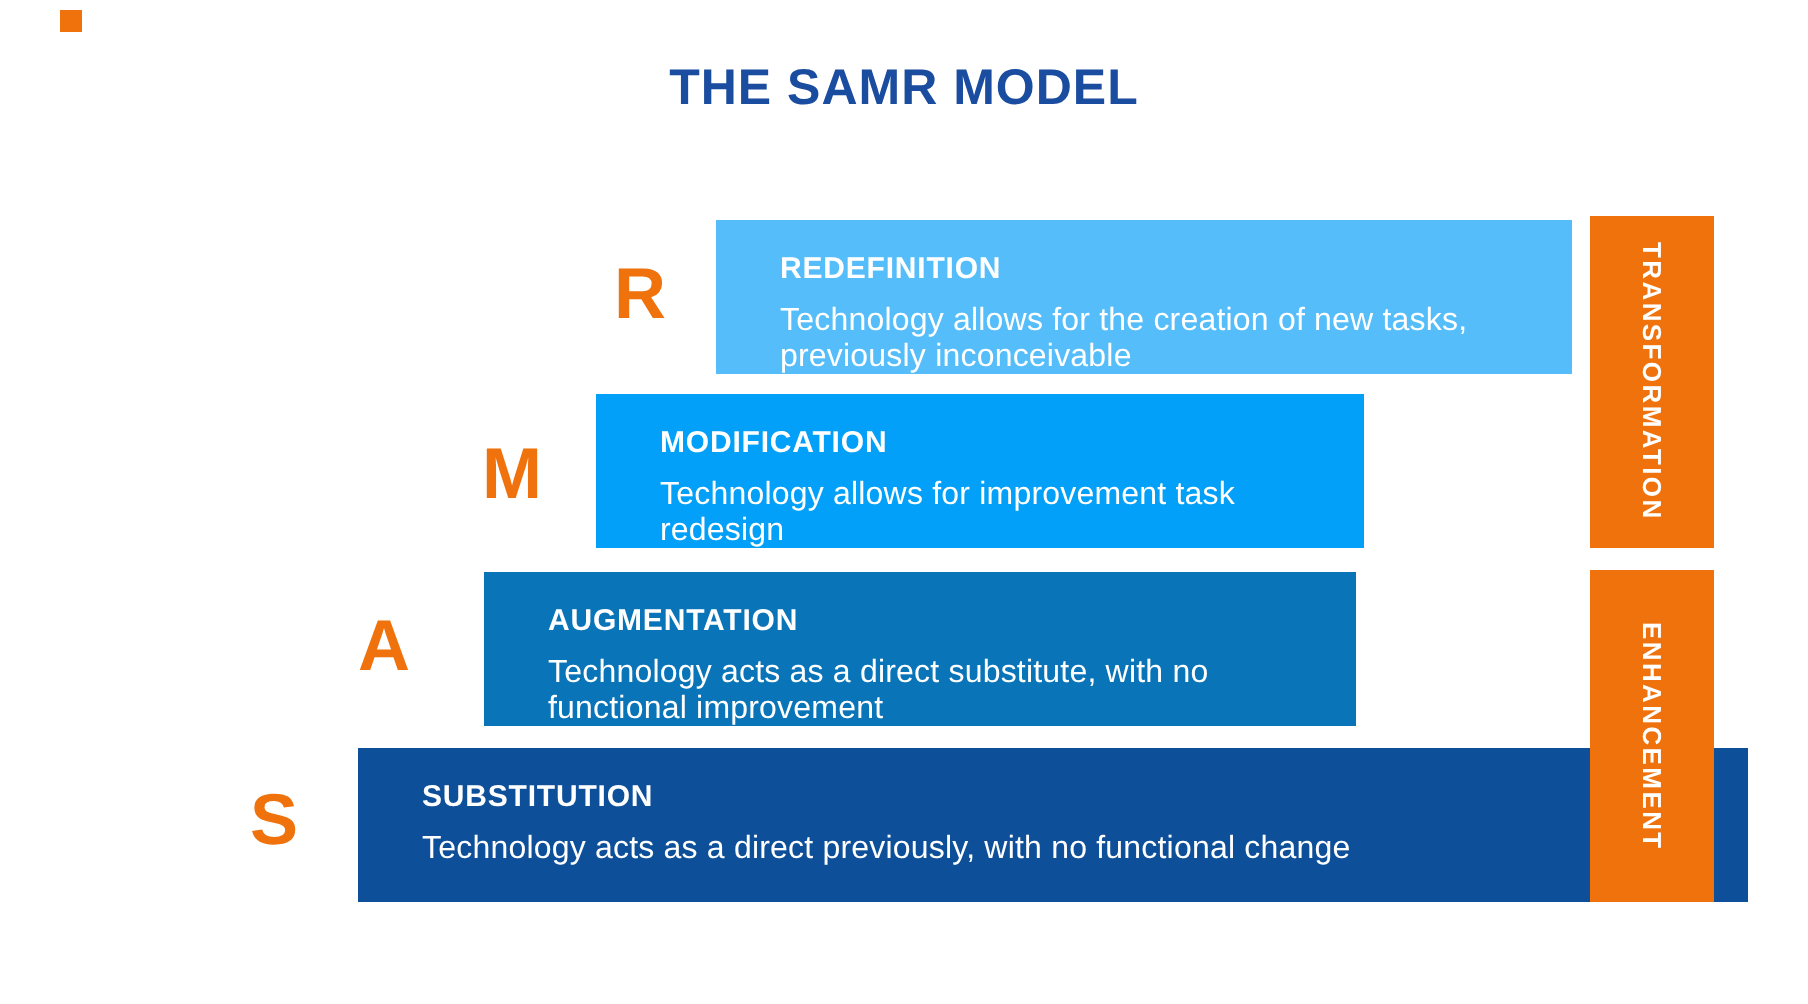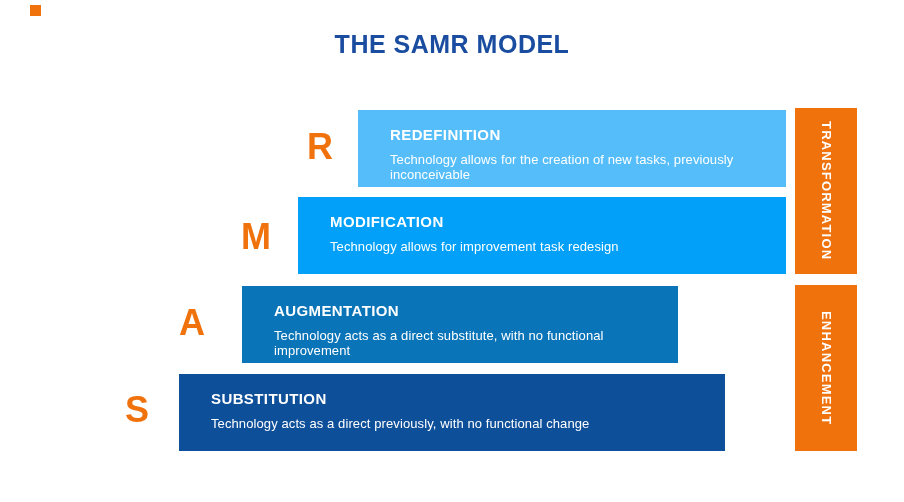--- a/index.html
+++ b/index.html
@@ -24,26 +24,26 @@
     position: absolute; height: 77px;
     box-sizing: border-box;
     padding: 16px 14px 0 32px;
     color: #ffffff;
   }
   .bar-name {
     font-size: 15px; font-weight: bold; letter-spacing: 0.4px;
     margin: 0 0 9px 0;
   }
   .bar-desc {
-    font-size: 13px; letter-spacing: 0.1px;
+    font-size: 16px; letter-spacing: 0.1px;
   }
   .bar-r { top: 110px; left: 358px; width: 428px; }
-  .bar-m { top: 197px; left: 298px; width: 488px; }
+  .bar-m { top: 197px; left: 298px; width: 384px; }
   .bar-a { top: 286px; left: 242px; width: 436px; }
-  .bar-s { top: 374px; left: 179px; width: 546px; }
+  .bar-s { top: 374px; left: 179px; width: 695px; }
 
   .letter {
     position: absolute; width: 44px;
     text-align: center;
     font-size: 36px; line-height: 36px; font-weight: bold;
   }
   .letter-r { top: 129px; left: 298px; }
   .letter-m { top: 219px; left: 234px; }
   .letter-a { top: 305px; left: 170px; }
   .letter-s { top: 392px; left: 115px; }

